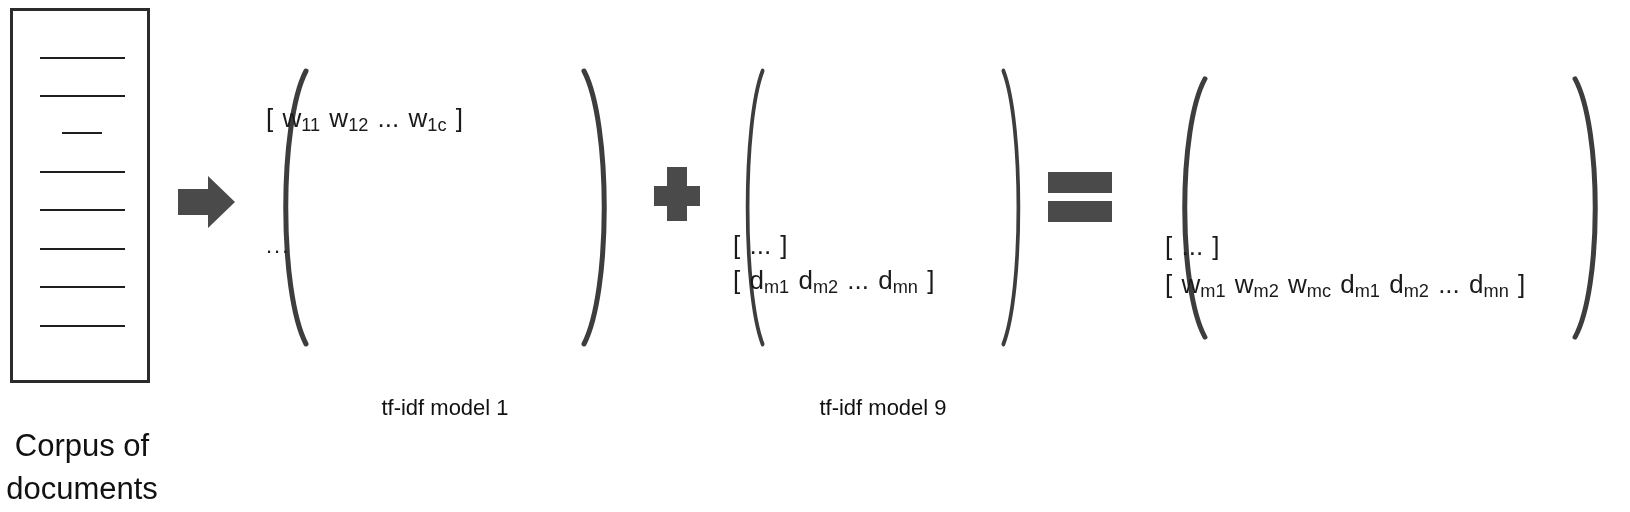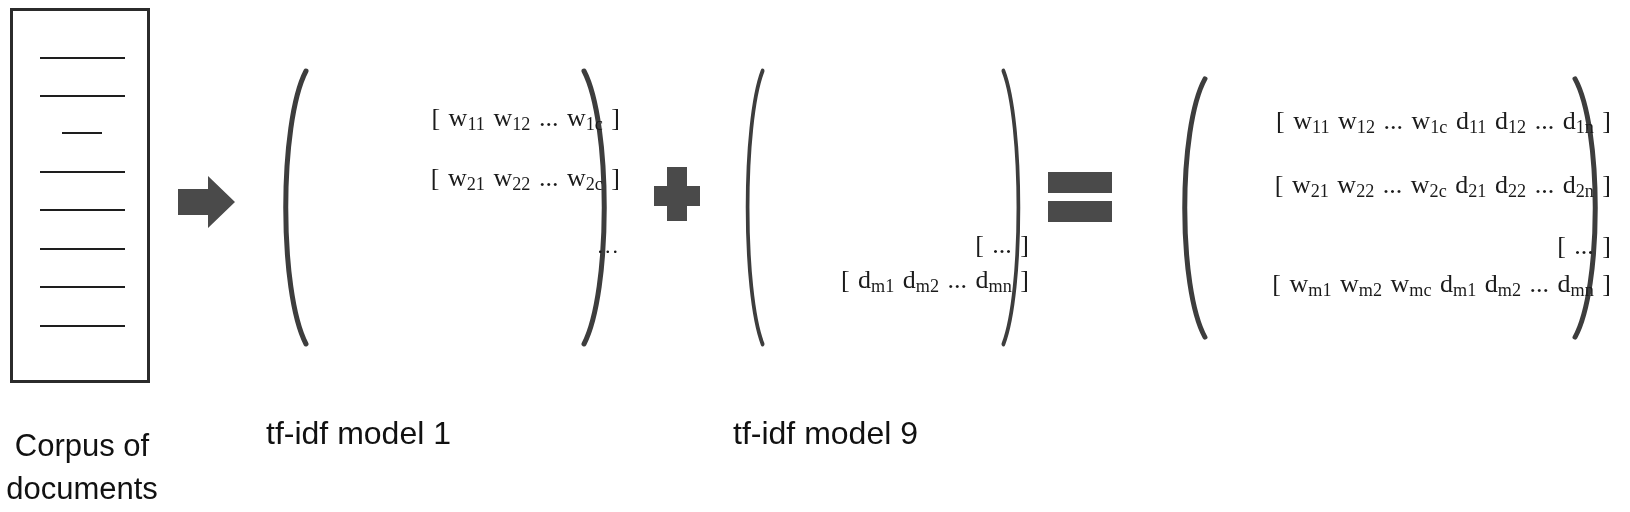--- a/index.html
+++ b/index.html
@@ -38,30 +38,29 @@
   .matrix{position:absolute;}
   .matrix.m1{left:266px; top:66px; width:358px; height:283px;}
   .matrix.m2{left:733px; top:66px; width:300px; height:283px;}
   .matrix.m3{left:1165px; top:74px; width:450px; height:268px;}
   .paren{position:absolute; top:0; height:100%; width:46px;}
   .m2 .paren{width:34px;}
   .paren.pl{left:0;}
   .paren.pr{right:0;}
   .paren path{stroke:var(--paren); stroke-width:5; fill:none; stroke-linecap:round;}
   .mrow{
-    position:absolute; left:0; right:4px; transform:translateY(-50%);
-    text-align:right; font-size:26px; color:var(--text);
-    white-space:nowrap; word-spacing:2px;font-family:Liberation Serif, serif;
+    position:absolute; left:0; right:10px; transform:translateY(-50%);
+    text-align:left; font-size:26px; color:var(--text);
+    white-space:nowrap; word-spacing:2px;
   }
   .mrow sub{font-size:0.7em; position:relative; top:0.22em; vertical-align:baseline; line-height:0;}
   .mrow.dots{font-size:22px; letter-spacing:2px;}
   .mlabel{
-    position:absolute; text-align:left; font-size:32px; color:var(--label);
+    position:absolute; text-align:center; font-size:22px; color:var(--label);
     line-height:36px;
-    margin-top:25px;
   }
 </style>
 </head>
 <body>
 
 <div class="stage">
 
   <div class="corpus-box">
     <div class="doc-line" style="top:46px"></div>
     <div class="doc-line" style="top:84px"></div>
@@ -82,21 +81,20 @@
   </svg>
 
   <div class="matrix m1">
     <svg class="paren pl" viewBox="0 0 46 283" preserveAspectRatio="none">
         <path d="M40 5 C13 57 13 226 40 278"></path>
       </svg>
     <svg class="paren pr" viewBox="0 0 46 283" preserveAspectRatio="none">
         <path d="M6 5 C33 57 33 226 6 278"></path>
       </svg>
     <div class="mrow" style="top:52px">[ w<sub>11</sub> w<sub>12</sub> ... w<sub>1c</sub> ]</div>
-    <div class="mrow" style="top:112px">[ w<sub>21</sub> w<sub>22</sub> ... w<sub>2c</sub> ]</div>
     <div class="mrow dots" style="top:180px">...</div>
   </div>
   <div class="mlabel" style="left:266px;width:358px;top:390px">tf-idf model 1</div>
 
   <svg class="plus" viewBox="0 0 46 54">
     <path d="M13 0 H33 V19 H46 V39 H33 V54 H13 V39 H0 V19 H13 Z"></path>
   </svg>
 
   <div class="matrix m2">
     <svg class="paren pl" viewBox="0 0 46 283" preserveAspectRatio="none">
@@ -115,19 +113,17 @@
     <div class="bar"></div>
   </div>
 
   <div class="matrix m3">
     <svg class="paren pl" viewBox="0 0 46 283" preserveAspectRatio="none">
         <path d="M40 5 C13 57 13 226 40 278"></path>
       </svg>
     <svg class="paren pr" viewBox="0 0 46 283" preserveAspectRatio="none">
         <path d="M6 5 C33 57 33 226 6 278"></path>
       </svg>
-    <div class="mrow" style="top:47px">[ w<sub>11</sub> w<sub>12</sub> ... w<sub>1c</sub> d<sub>11</sub> d<sub>12</sub> ... d<sub>1n</sub> ]</div>
-    <div class="mrow" style="top:111px">[ w<sub>21</sub> w<sub>22</sub> ... w<sub>2c</sub> d<sub>21</sub> d<sub>22</sub> ... d<sub>2n</sub> ]</div>
     <div class="mrow" style="top:172px">[ ... ]</div>
     <div class="mrow" style="top:210px">[ w<sub>m1</sub> w<sub>m2</sub> w<sub>mc</sub> d<sub>m1</sub> d<sub>m2</sub> ... d<sub>mn</sub> ]</div>
   </div>
 
 </div>
 
 </body></html>

